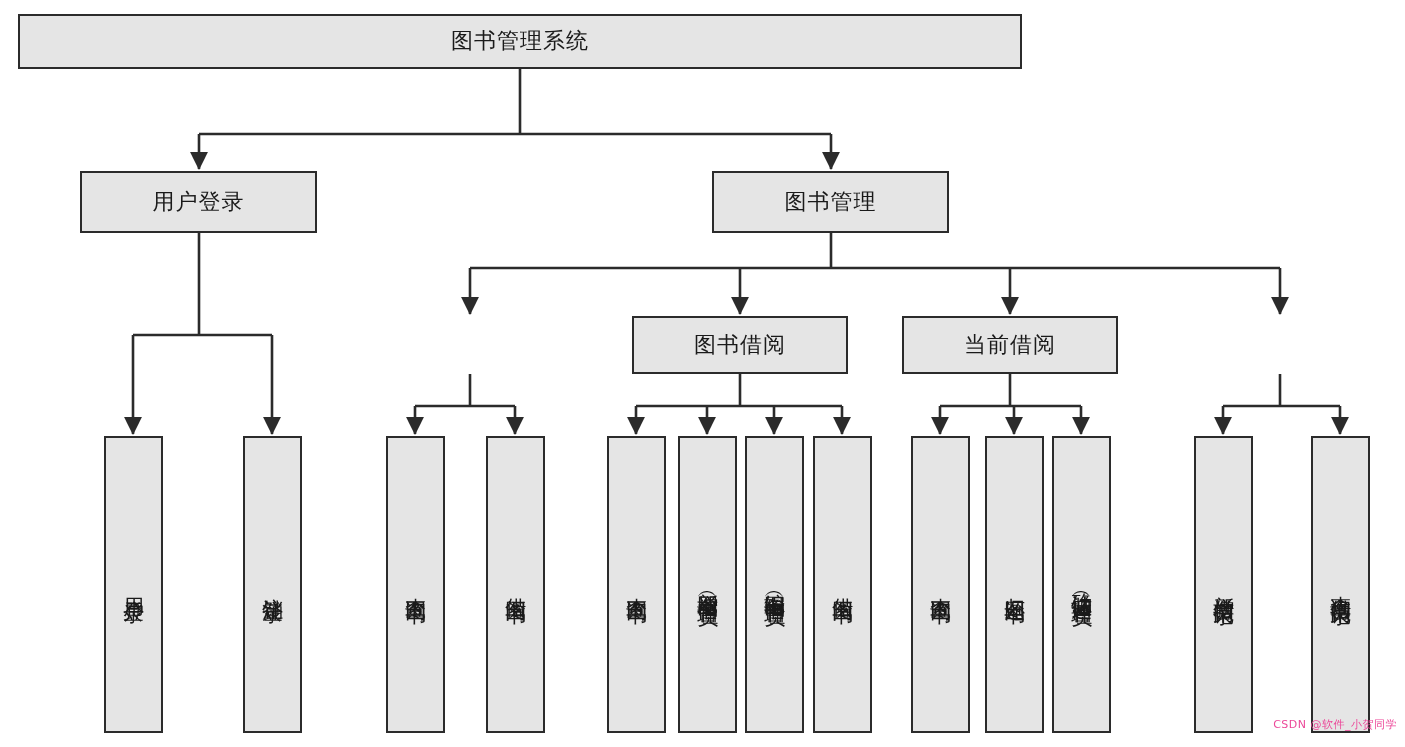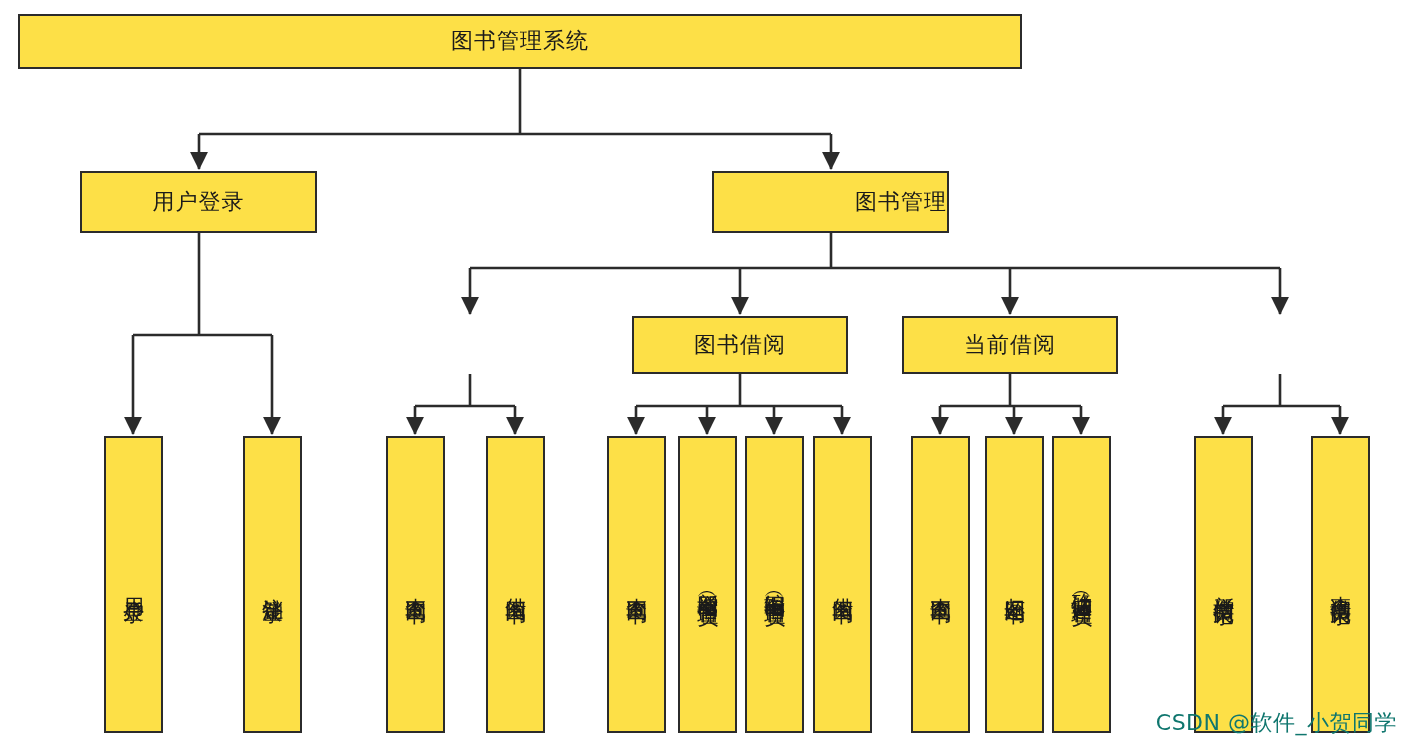--- a/index.html
+++ b/index.html
@@ -22,21 +22,21 @@
     position: absolute;
     left: 0;
     top: 0;
     width: 1405px;
     height: 747px;
     pointer-events: none;
   }
   .node {
     position: absolute;
     box-sizing: border-box;
-    background: #fde047;
+    background: #e5e5e5;
     border: 2px solid #2b2b2b;
     display: flex;
     align-items: center;
     justify-content: center;
     color: #1a1a1a;
   }
   .node.horizontal {
     font-size: 22px;
     line-height: 1.2;
     letter-spacing: 1px;
@@ -55,23 +55,23 @@
   .node-label {
     display: block;
   }
   .node.vertical .node-label {
     writing-mode: vertical-rl;
     text-orientation: upright;
   }
   #watermark {
     position: absolute;
     right: 8px;
-    bottom: 9px;
-    font-size: 22px;
-    color: #0f766e;
+    bottom: 15px;
+    font-size: 11px;
+    color: #ec4899;
     letter-spacing: 0.5px;
     white-space: nowrap;
     user-select: none;
   }
 </style>
 </head>
 <body>
 
 <div id="diagram-root">
 
@@ -125,21 +125,21 @@
     </g>
   </svg>
 
   <div class="node horizontal" style="left: 18px; top: 14px; width: 1004px; height: 55px;">
     <span class="node-label">图书管理系统</span>
   </div>
 
   <div class="node horizontal" style="left: 80px; top: 171px; width: 237px; height: 62px;">
     <span class="node-label">用户登录</span>
   </div>
-  <div class="node horizontal" style="left: 712px; top: 171px; width: 237px; height: 62px; justify-content: flex-end;">
+  <div class="node horizontal" style="left: 712px; top: 171px; width: 237px; height: 62px;">
     <span class="node-label">图书管理</span>
   </div>
 
   <div class="node horizontal" style="left: 902px; top: 316px; width: 216px; height: 58px;">
     <span class="node-label">当前借阅</span>
   </div>
   <div class="node horizontal" style="left: 632px; top: 316px; width: 216px; height: 58px;">
     <span class="node-label">图书借阅</span>
   </div>
 

